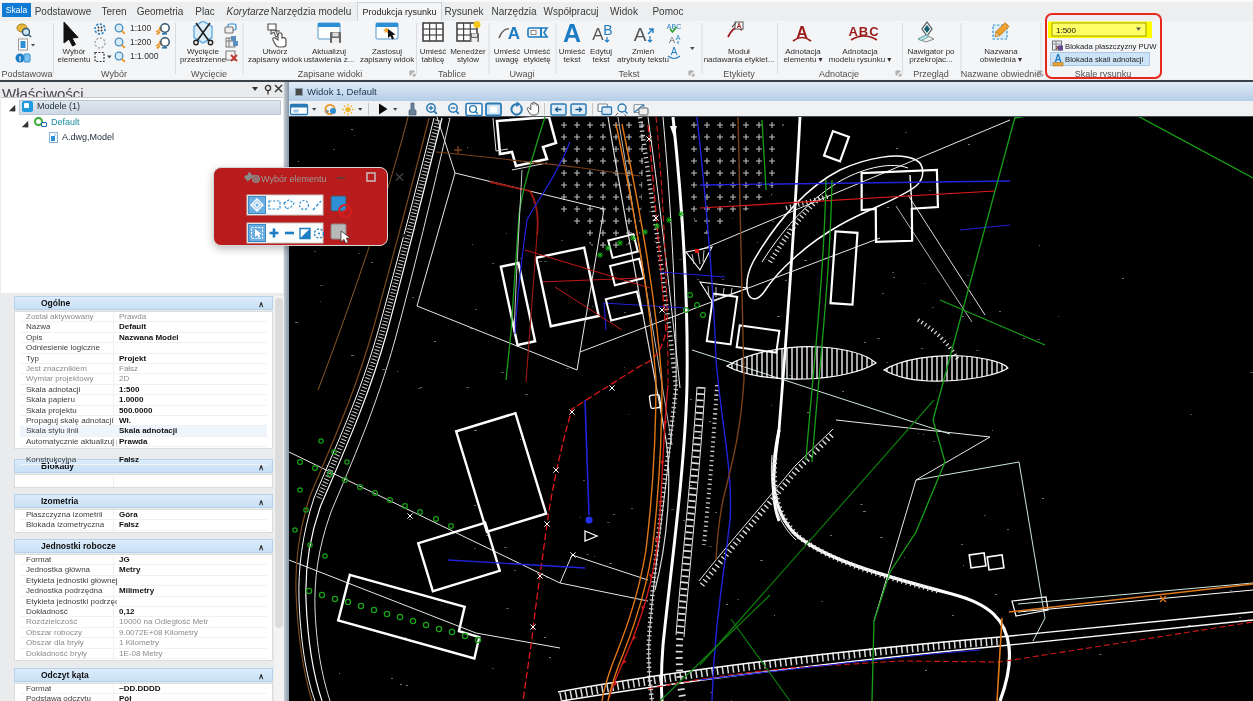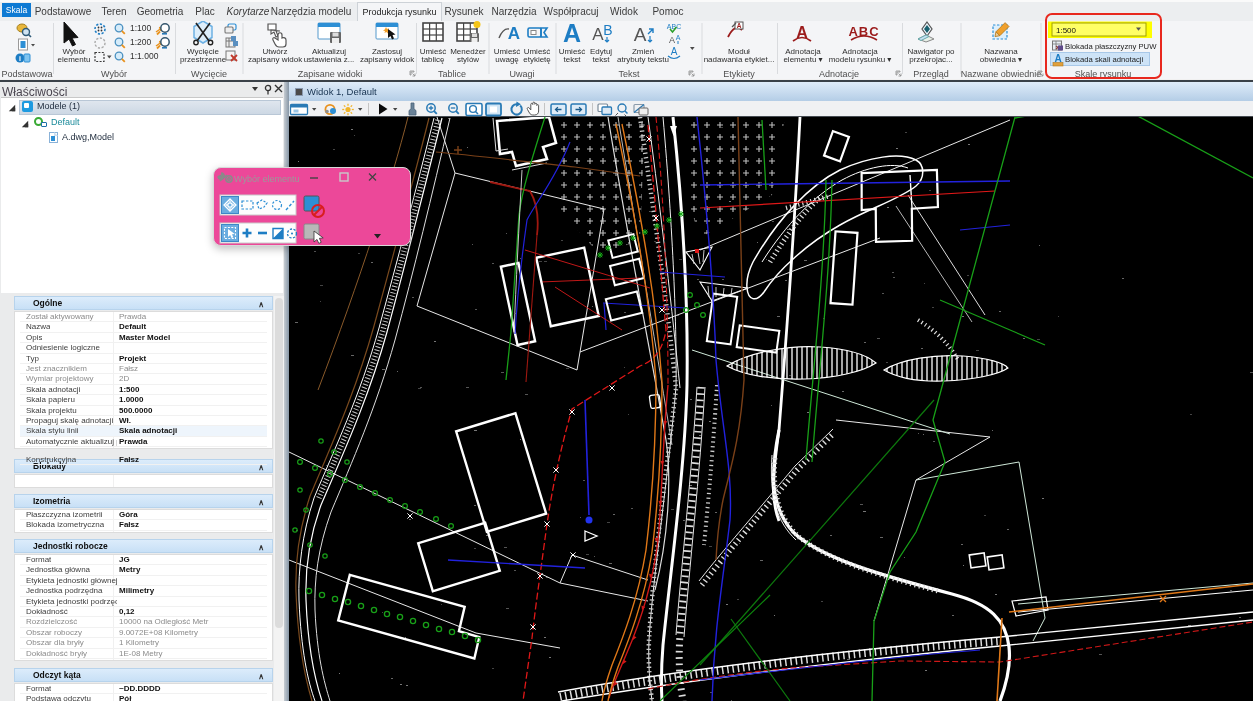--- a/index.html
+++ b/index.html
@@ -6,41 +6,41 @@
   html,body { width:1253px; height:701px; overflow:hidden; font-family:"Liberation Sans", sans-serif; background:#f0f0f0; }
   #app { position:absolute; left:0; top:0; width:1253px; height:701px; }
   .abs { position:absolute; }
   #tabrow { left:0; top:0; width:1253px; height:21px; background:#eceef0; border-top:2px solid #fafafa;}
   .tab { position:absolute; top:5.5px; height:13px; font-size:10px; color:#3b3b3b; transform:translateX(-50%); white-space:nowrap;}
   #tab-plik { left:2px; top:3px; width:29px; height:14px; background:#0e7ad3; color:#fff; text-align:center; font-size:8.5px; line-height:14px;}
   #tab-active { left:357px; top:2px; width:85px; height:20px; background:#f4f5f7; border:1px solid #cdd2d7; border-bottom:none; text-align:center; line-height:18px; font-size:9px; color:#222; white-space:nowrap;}
   #ribbon { left:0; top:21px; width:1253px; height:58px; background:#f4f5f7;}
   #darkstrip { left:0; top:80px; width:1253px; height:1.5px; background:#3a4148; }
   #lpanel { left:0; top:81.5px; width:284px; height:620px; background:#eaebec; }
-  #lptitle { position:absolute; left:2px; top:3px; font-size:12px; color:#4a4550; }
+  #lptitle { position:absolute; left:2px; top:3px; font-size:15px; color:#4a4550; }
   #tree { position:absolute; left:1px; top:15px; width:282px; height:196px; background:#ffffff; border-top:1px solid #c8c8c8;}
   .trow { position:absolute; font-size:9px; color:#1e2b3c; }
   .sect { position:absolute; left:14px; width:259px; background:#fff; border:1px solid #dcdcdc; }
   .shead { position:absolute; left:14px; width:259px; height:14px; background:linear-gradient(#dcecfb,#c8e0f6); border:1px solid #b7d3ec; font-size:8.5px; font-weight:bold; color:#101010; line-height:13px; }
-  .shead span.t { margin-left:18px; }
+  .shead span.t { margin-left:26px; }
   .caret { position:absolute; right:8px; top:1px; color:#333; font-size:8px; font-weight:bold;}
   .prow { position:absolute; left:20px; width:247px; height:10.4px; font-size:8px; color:#404040; line-height:10.6px; border-bottom:1px solid #f1f1f1;}
   .plabel { position:absolute; left:6px; top:0; white-space:nowrap; overflow:hidden; max-width:91px;}
   .pval { position:absolute; left:99px; top:0; font-weight:bold; color:#111; white-space:nowrap;}
   .gray { color:#8b8b8b !important; font-weight:normal !important;}
   .grayl { color:#8b8b8b !important; }
   #pscroll { left:274px; top:296px; width:10px; height:405px; background:#f3f3f3; }
   #pthumb { position:absolute; left:1px; top:2px; width:8px; height:330px; background:#dcdcdc; border-radius:4px;}
   #splitter { left:284px; top:82px; width:5px; height:619px; background:linear-gradient(90deg,#c6ccd2,#8696a6); }
   #vdark { left:289px; top:81.5px; width:964px; height:1px; background:#5a6168; }
   #vtitle { left:289px; top:82px; width:964px; height:19px; background:linear-gradient(#dfecf9,#b4cde6); font-size:9.5px; color:#16324f; line-height:20px; }
   #vticon { position:absolute; left:6px; top:6px; width:8px; height:8px; background:#4a4a4a; border:1.5px solid #8a9ab0; }
   #vtool { left:289px; top:101px; width:964px; height:16px; background:#f0f1f3; border-bottom:1.5px solid #454b52; }
   #canvas { left:289px; top:117px; width:964px; height:584px; background:#000; }
-  #tbox { left:213px; top:167px; width:198px; height:79px; background:#ec4899; border:1px solid #d8d8d8; border-radius:8px; box-shadow:0 3px 8px rgba(0,0,0,.25); }
+  #tbox { left:213px; top:167px; width:175px; height:79px; background:#b91c1c; border:1px solid #d8d8d8; border-radius:8px; box-shadow:0 3px 8px rgba(0,0,0,.25);padding-left:27px; }
   #redbox { left:1045px; top:13px; width:117px; height:66px; border:2px solid #e8281e; border-radius:7px; background:transparent; }
 </style>
 </head>
 <body>
 <div id="app">
   <div id="tabrow" class="abs"></div>
   <div id="tab-plik" class="abs">Skala</div>
   <div class="tab" style="left:63px;">Podstawowe</div>
   <div class="tab" style="left:114px;">Teren</div>
   <div class="tab" style="left:160px;">Geometria</div>
@@ -275,21 +275,21 @@
       <div class="prow" style="top:230.5px;">
         <span class="plabel grayl">Został aktywowany</span>
         <span class="pval gray">Prawda</span>
       </div>
       <div class="prow" style="top:240.9px;">
         <span class="plabel">Nazwa</span>
         <span class="pval">Default</span>
       </div>
       <div class="prow" style="top:251.3px;">
         <span class="plabel">Opis</span>
-        <span class="pval">Master Model</span>
+        <span class="pval">Nazwana Model</span>
       </div>
       <div class="prow" style="top:261.7px;">
         <span class="plabel">Odniesienie logiczne</span>
         <span class="pval"></span>
       </div>
       <div class="prow" style="top:272.09999999999997px;">
         <span class="plabel">Typ</span>
         <span class="pval">Projekt</span>
       </div>
       <div class="prow" style="top:282.49999999999994px;">

